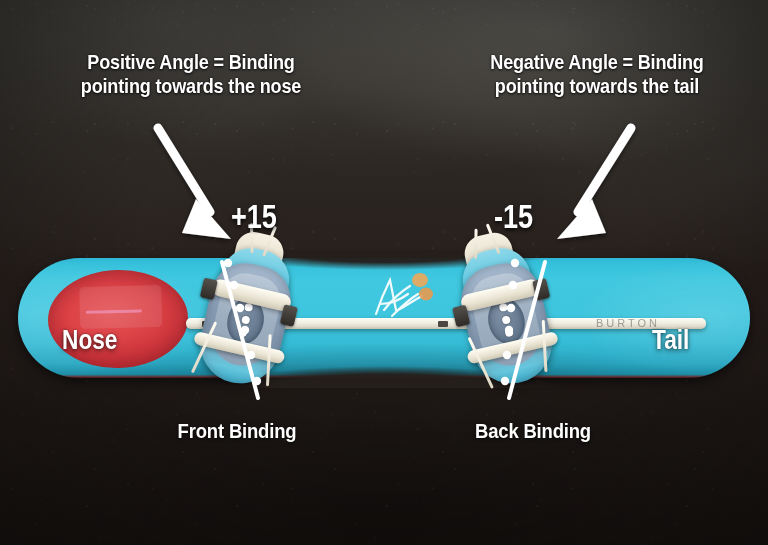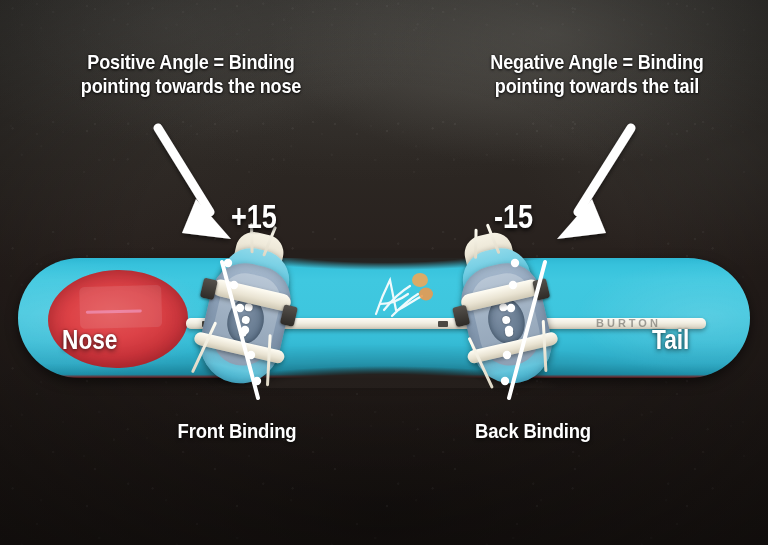--- a/index.html
+++ b/index.html
@@ -115,21 +115,21 @@
   #sig{left:368px;top:22px;width:78px;height:52px;}
   
   #rail{left:186px;top:70px;width:520px;height:11px;border-radius:5px;
     background:linear-gradient(180deg,#fdfcf6 0%,#f1eee2 45%,#ddd8c9 80%,#c6c0b0 100%);
     box-shadow:0 2px 4px rgba(0,0,0,.35);}
   .railnub{position:absolute;top:3px;width:10px;height:6px;border-radius:1px;
     background:#4c4943;}
   #railnub1{left:16px;} #railnub2{left:252px;} #railnub3{left:326px;}
   #railslot{position:absolute;left:32px;top:3px;width:42px;height:3px;background:#2c2a26;border-radius:2px;}
   #rail-brand{position:absolute;left:410px;top:-1px;font-size:11px;letter-spacing:3px;
-    color:rgba(90,88,84,.55);font-weight:700;font-family:"Liberation Sans",sans-serif;}
+    color:rgba(90,88,84,.55);font-weight:400;font-family:"Liberation Sans",sans-serif;}
 
   
   .binding{position:absolute;width:96px;height:150px;}
   #binding-front{left:198px;top:-4px;transform:rotate(13deg);}
   #binding-back{left:458px;top:-4px;transform:rotate(-13deg);}
   .hb{position:absolute;left:14px;top:4px;width:68px;height:86px;border-radius:30px 30px 16px 16px;
     background:linear-gradient(180deg,#8fd9ea 0%,#56c2dc 40%,#32a8c6 80%,#2495b2 100%);
     box-shadow:0 2px 6px rgba(0,0,0,.45);}
   .base{position:absolute;left:8px;top:20px;width:80px;height:120px;border-radius:34px 34px 40px 40px;
     background:linear-gradient(180deg,#a9bcd0 0%,#8fa3ba 30%,#7f93aa 62%,#66c6dd 88%,#3fb0cd 100%);

